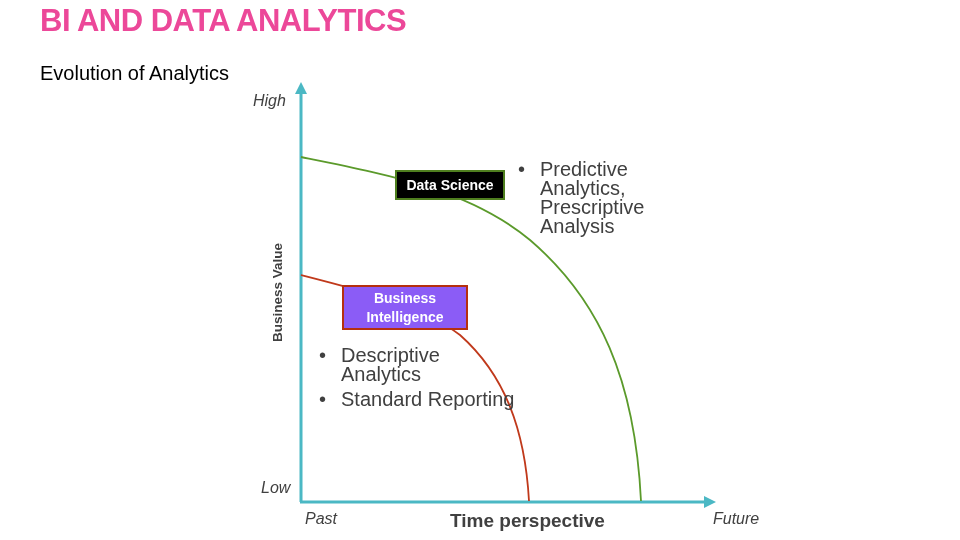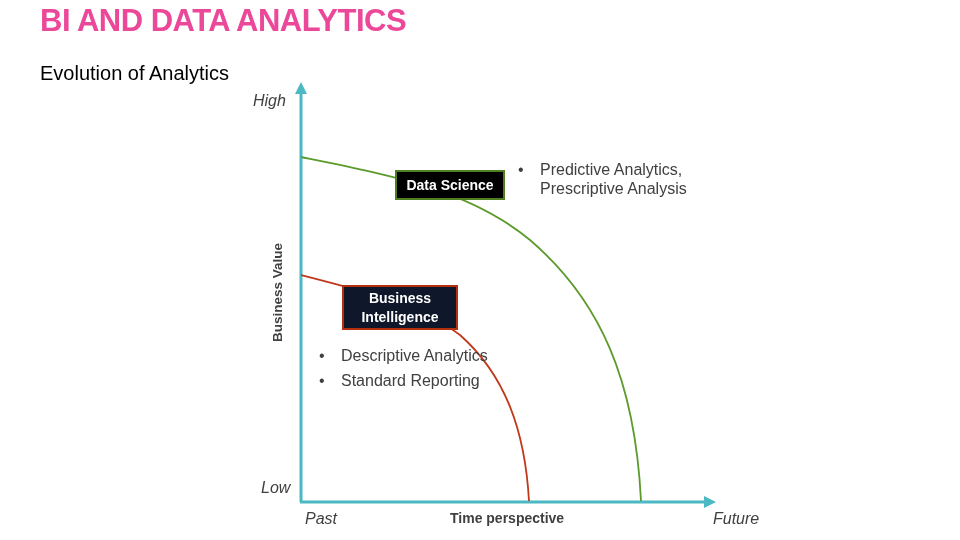--- a/index.html
+++ b/index.html
@@ -1,26 +1,26 @@
 <!DOCTYPE html>
 <html><head>
 <meta charset="utf-8">
 <style>
   html,body{margin:0;padding:0;}
   body{width:960px;height:540px;background:#ffffff;position:relative;overflow:hidden;font-family:"Liberation Sans",sans-serif;color:#404040;}
   .title{position:absolute;left:40px;top:3px;font-size:31px;font-weight:bold;color:#ec4899;letter-spacing:-0.5px;}
   .subtitle{position:absolute;left:40px;top:62px;font-size:20px;color:#000000;}
   svg.diagram{position:absolute;left:0;top:0;}
   .axis-lbl{position:absolute;font-size:16px;font-style:italic;color:#404040;}
-  .axis-title{position:absolute;font-size:14px;font-weight:bold;color:#404040;}
+  .axis-title{position:absolute;font-size:19px;font-weight:bold;color:#404040;}
   .ylabel{position:absolute;left:222px;top:285px;width:110px;text-align:center;transform:rotate(-90deg);font-size:13.5px;font-weight:bold;color:#404040;}
   .box{position:absolute;color:#fff;font-weight:bold;font-size:14px;text-align:center;box-sizing:border-box;display:flex;align-items:center;justify-content:center;line-height:19px;}
   .box-ds{left:395px;top:170px;width:110px;height:30px;background:#000000;border:2px solid #4f7f1f;}
-  .box-bi{left:342px;top:285px;width:116px;height:45px;background:#0f172a;border:2px solid #b5300f;}
-  ul.bullets{position:absolute;margin:0;padding:0;list-style:none;font-size:16px;color:#404040;}
+  .box-bi{left:342px;top:285px;width:126px;height:45px;background:#8b5cf6;border:2px solid #b5300f;}
+  ul.bullets{position:absolute;margin:0;padding:0;list-style:none;font-size:20px;color:#404040;}
   ul.bullets li{position:relative;padding-left:24px;line-height:19px;margin-bottom:6px;}
   ul.bullets li::before{content:"\2022";position:absolute;left:2px;top:0;}
   .ds-list{left:516px;top:160px;width:200px;}
   .bi-list{left:317px;top:346px;width:200px;}
   .bi-list li{margin-bottom:6px;}
 </style>
 </head>
 <body>
 
 <div class="title">BI AND DATA ANALYTICS</div>

